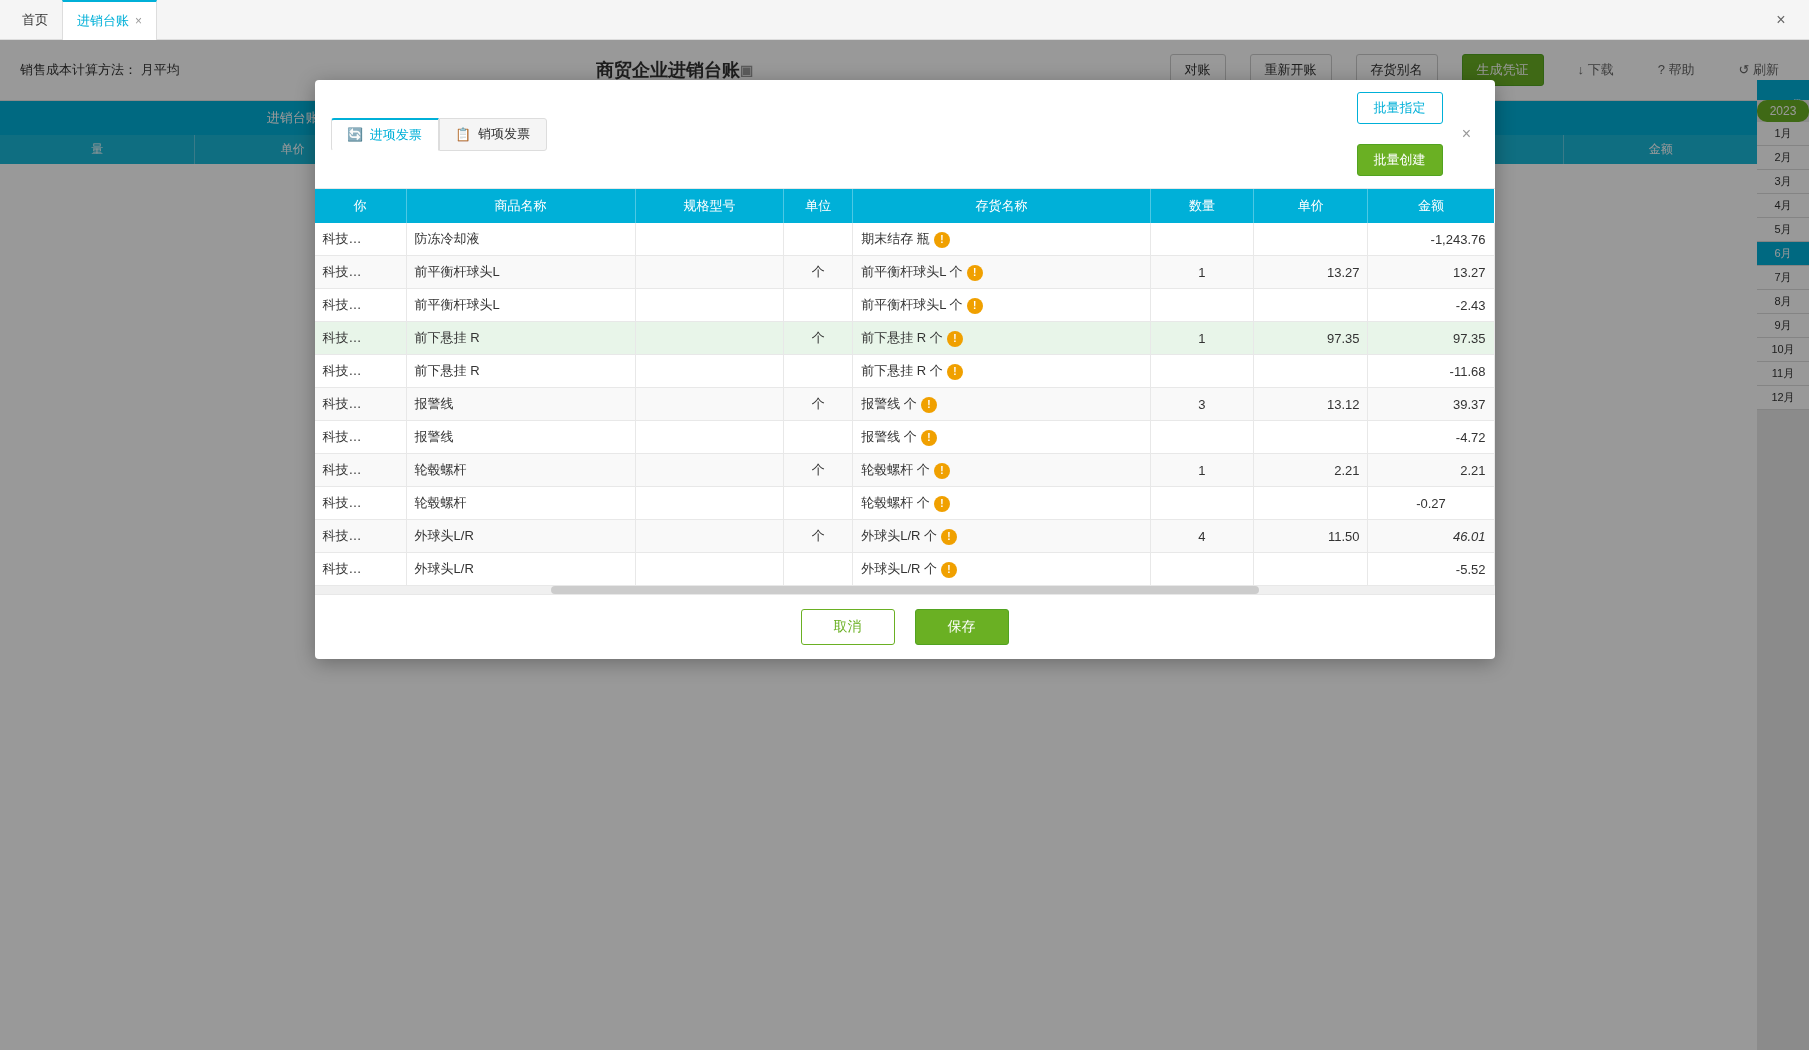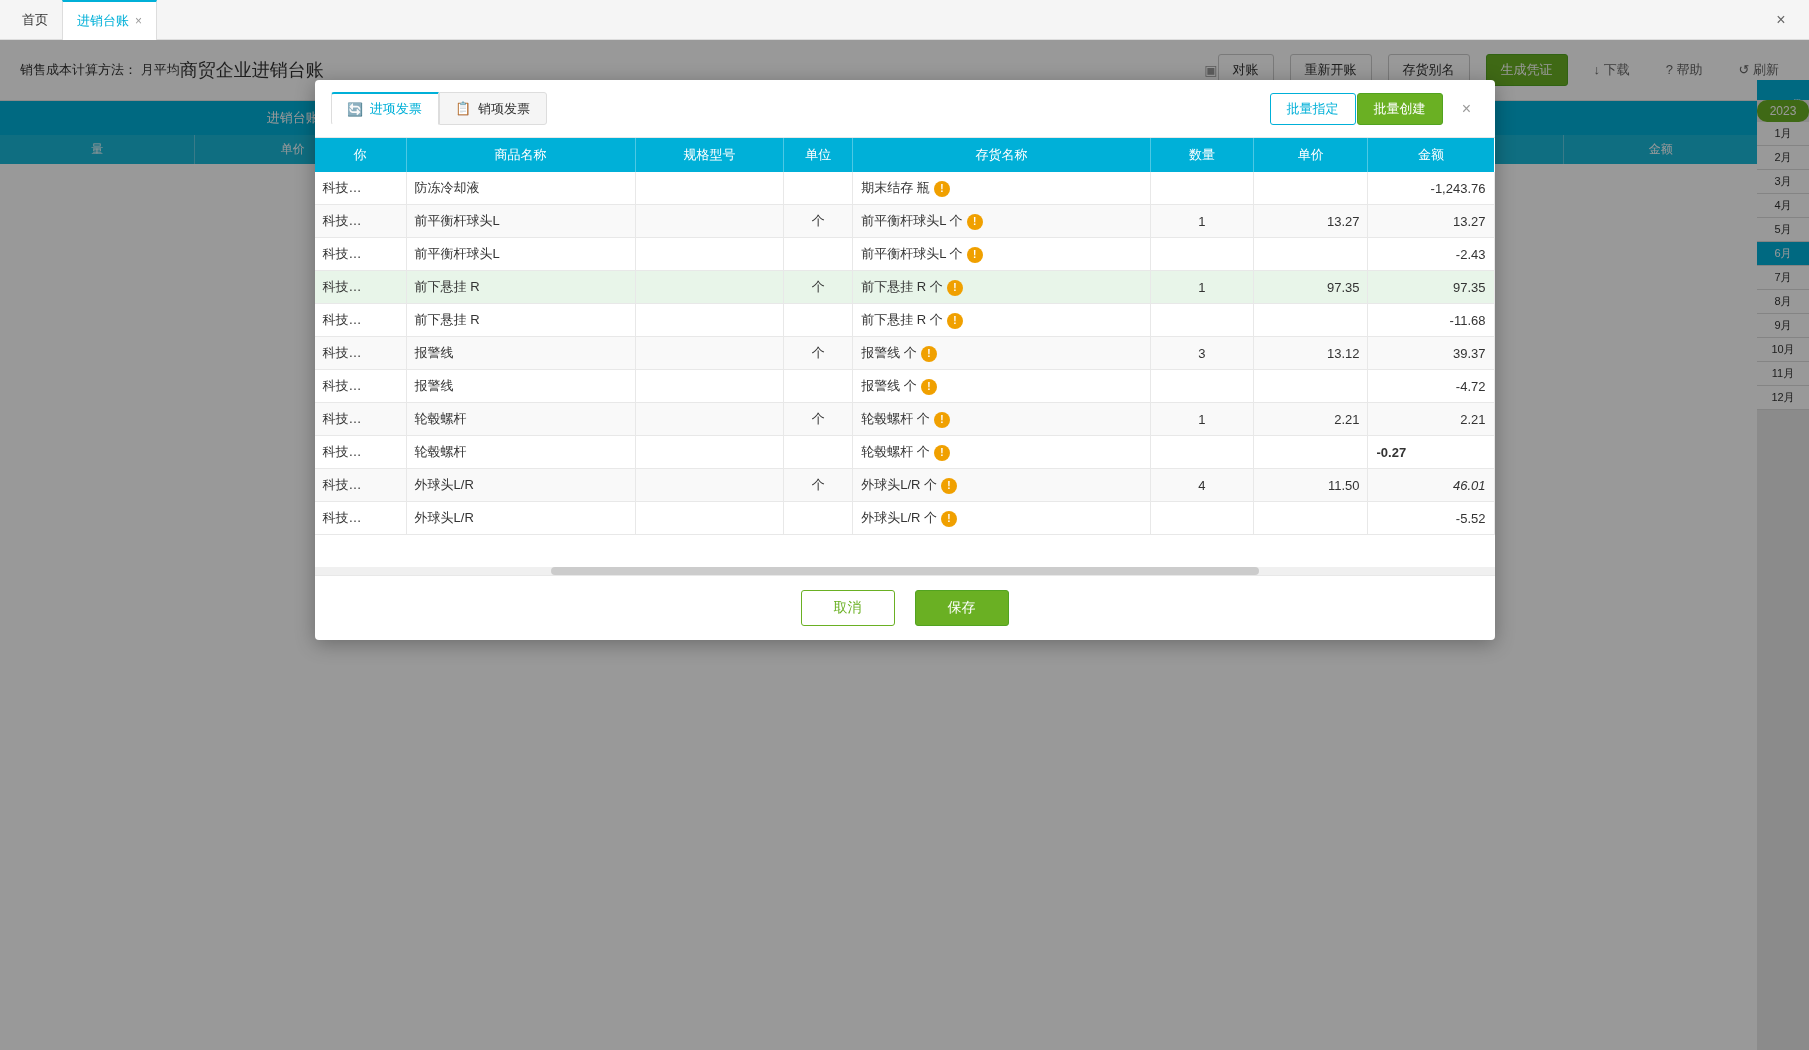--- a/index.html
+++ b/index.html
@@ -12,36 +12,36 @@
     .tab-close { color: #999; cursor: pointer; font-size: 12px; }
     .window-close { margin-left: auto; width: 40px; height: 40px; display: flex; align-items: center; justify-content: center; cursor: pointer; font-size: 16px; color: #666; }
 
     
     .main-content { background: #fff; height: calc(1050px - 40px); position: relative; }
 
     
     .header-area { display: flex; align-items: center; padding: 14px 20px; border-bottom: 1px solid #e8e8e8; }
     .cost-method { font-size: 13px; color: #666; }
     .cost-method span { color: #333; margin-left: 0; }
-    .title-center { flex: 1; text-align: center; font-size: 18px; font-weight: normal; color: #333; display: flex; align-items: center; justify-content: space-between; }
-    .header-actions { display: flex; gap: 16px; align-items: center; }
+    .title-center { flex: 1; text-align: center; font-size: 18px; font-weight: bold; color: #333; display: flex; align-items: center; justify-content: center; }
+    .header-actions { display: flex; gap: 24px; align-items: center; }
     .btn-outline { padding: 6px 14px; border: 1px solid #ccc; border-radius: 3px; background: #fff; cursor: pointer; color: #333; font-size: 13px; }
     .btn-green { padding: 6px 14px; border: 1px solid #52a320; border-radius: 3px; background: #6ab023; cursor: pointer; color: #fff; font-size: 13px; }
     .btn-icon { padding: 6px 10px; border: none; background: transparent; cursor: pointer; color: #666; font-size: 13px; display: flex; align-items: center; gap: 4px; }
 
     
     .modal-overlay { position: absolute; top: 0; left: 0; right: 0; bottom: 0; background: rgba(0,0,0,0.4); z-index: 100; display: flex; align-items: flex-start; justify-content: center; padding-top: 40px; }
     .modal { background: #fff; border-radius: 4px; width: 1180px; min-height: 560px; box-shadow: 0 4px 20px rgba(0,0,0,0.3); display: flex; flex-direction: column; }
     .modal-header { display: flex; align-items: center; padding: 12px 16px; border-bottom: 1px solid #e8e8e8; }
     .modal-tabs { display: flex; gap: 0; }
     .modal-tab { padding: 6px 16px; border: 1px solid #ddd; cursor: pointer; font-size: 13px; color: #333; background: #f5f5f5; display: flex; align-items: center; gap: 6px; }
     .modal-tab.active { background: #fff; border-bottom-color: #fff; color: #00b0d8; border-top: 2px solid #00b0d8; }
     .modal-tab:first-child { border-radius: 3px 0 0 3px; }
     .modal-tab:last-child { border-radius: 0 3px 3px 0; }
-    .modal-actions { margin-left: auto; display: flex; gap: 1px; }
+    .modal-actions { margin-left: auto; display: flex; gap: 20px; flex-direction: column; }
     .btn-batch { padding: 6px 16px; border-radius: 3px; cursor: pointer; font-size: 13px; }
     .btn-batch-assign { background: #fff; border: 1px solid #00b0d8; color: #00b0d8; }
     .btn-batch-create { background: #6ab023; border: 1px solid #52a320; color: #fff; }
     .modal-close { margin-left: 12px; cursor: pointer; color: #999; font-size: 16px; width: 24px; height: 24px; display: flex; align-items: center; justify-content: center; }
 
     
     .modal-table-wrap { flex: 1; overflow-y: auto; }
     .modal-table { width: 100%; border-collapse: collapse; }
     .modal-table th { background: #00b0d8; color: #fff; padding: 8px 8px; text-align: center; font-weight: normal; border-right: 1px solid rgba(255,255,255,0.3); font-size: 13px; white-space: nowrap; }
     .modal-table td { padding: 7px 8px; border-bottom: 1px solid #e8e8e8; border-right: 1px solid #e8e8e8; font-size: 13px; color: #333; text-align: center; }
@@ -262,21 +262,21 @@
                 <td style="text-align: right;">2.21</td>
               </tr>
               <tr>
                 <td style="text-align: left;">科技…</td>
                 <td style="text-align: left;">轮毂螺杆</td>
                 <td style="text-align: center;"></td>
                 <td style="text-align: center;"></td>
                 <td style="text-align: left;"><span style="margin-right:4px;">轮毂螺杆 个</span><span class="warn-icon">!</span></td>
                 <td style="text-align: center;"></td>
                 <td style="text-align: right;"></td>
-                <td style="text-align: left; font-weight: bold;">-0.27</td>
+                <td style="text-align: center;">-0.27</td>
               </tr>
               <tr>
                 <td style="text-align: left;">科技…</td>
                 <td style="text-align: left;">外球头L/R</td>
                 <td style="text-align: center;"></td>
                 <td style="text-align: center;">个</td>
                 <td style="text-align: left;"><span style="margin-right:4px;">外球头L/R 个</span><span class="warn-icon">!</span></td>
                 <td style="text-align: center;">4</td>
                 <td style="text-align: right;">11.50</td>
                 <td style="text-align: right; font-style: italic;">46.01</td>

